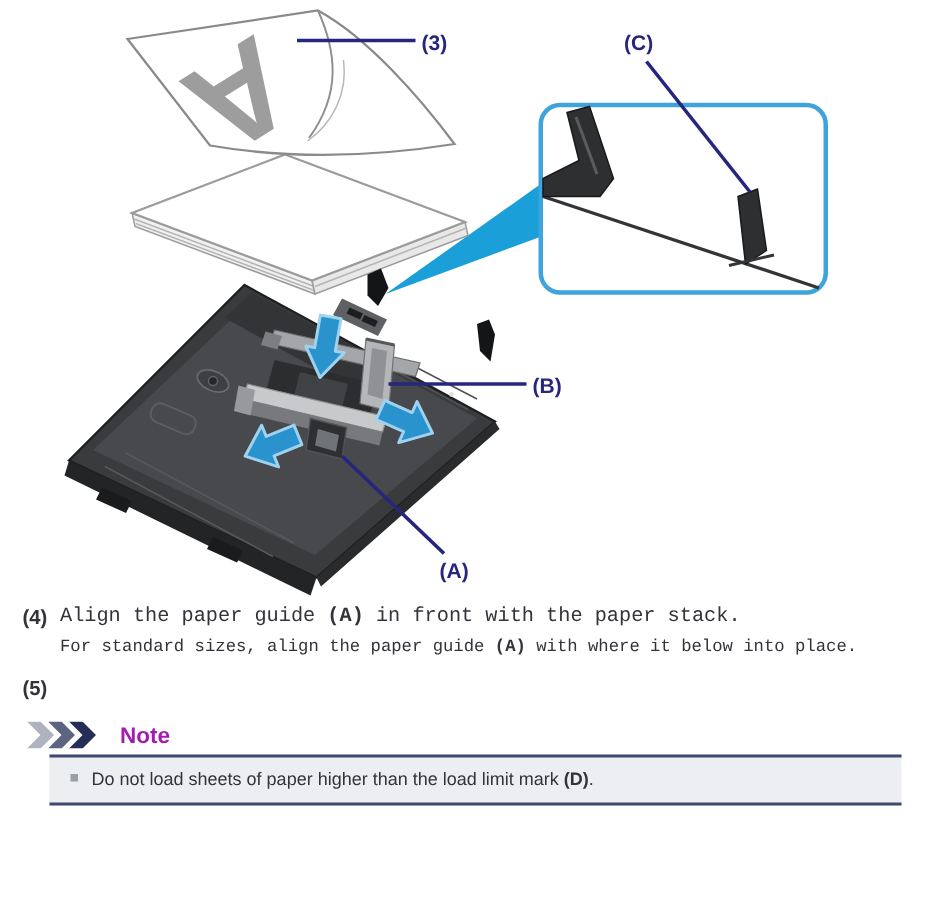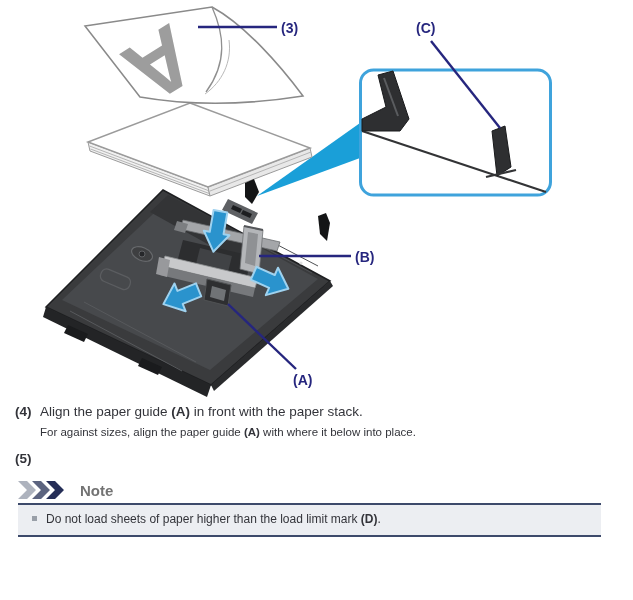--- a/index.html
+++ b/index.html
@@ -5,30 +5,31 @@
   html,body{margin:0;padding:0;background:#fff;}
   .page{
     position:relative;width:633px;height:600px;background:#fff;overflow:hidden;
     font-family:"Liberation Sans",sans-serif;color:#33343a;
   }
   .diagram{position:relative;width:633px;height:398px;}
   .diagram svg{display:block;}
   .textblock{padding:4px 14px 0 15px;}
   .step{display:flex;margin-bottom:9px;}
   .step-num{flex:none;width:22px;font-weight:bold;font-size:13.5px;line-height:1.45;}
-  .step-body{flex:1;padding-left:3px;}
+  .step-body{flex:1;padding-left:3px;font-family:Liberation Mono, monospace;}
   .step-main{font-size:13.5px;line-height:1.45;}
   .step-sub{font-size:11.5px;line-height:1.4;margin-top:2px;}
   .b{font-weight:bold;}
   .note{margin:13px 18px 0 3px;}
   .note-head{display:flex;align-items:center;gap:12px;margin-bottom:4px;}
-  .note-title{font-size:15px;font-weight:bold;color:#737373;}
+  .note-title{font-size:15px;font-weight:bold;color:#a21caf;}
   .note-items{
     background:#eceef2;border-top:2px solid #3d4a6b;border-bottom:2px solid #3d4a6b;
     padding:6px 12px 7px 12px;
+    margin-left:15px;
   }
   .note-item{display:flex;font-size:12px;line-height:1.4;}
   .note-bullet{flex:none;width:5px;height:5px;background:#999fa8;margin:5px 9px 0 2px;}
 </style>
 </head>
 <body>
 
 <div class="page">
 
   <div class="diagram">
@@ -118,21 +119,21 @@
       </g>
     </svg>
   </div>
 
   <div class="textblock">
 
     <div class="step">
       <div class="step-num">(4)</div>
       <div class="step-body">
         <div class="step-main"><span>Align the paper guide </span><span class="b">(A)</span><span> in front with the paper stack.</span></div>
-        <div class="step-sub"><span>For against sizes, align the paper guide </span><span class="b">(A)</span><span> with where it below into place.</span></div>
+        <div class="step-sub"><span>For standard sizes, align the paper guide </span><span class="b">(A)</span><span> with where it below into place.</span></div>
       </div>
     </div>
 
     <div class="step">
       <div class="step-num">(5)</div>
       <div class="step-body">
       </div>
     </div>
 
     <div class="note">

